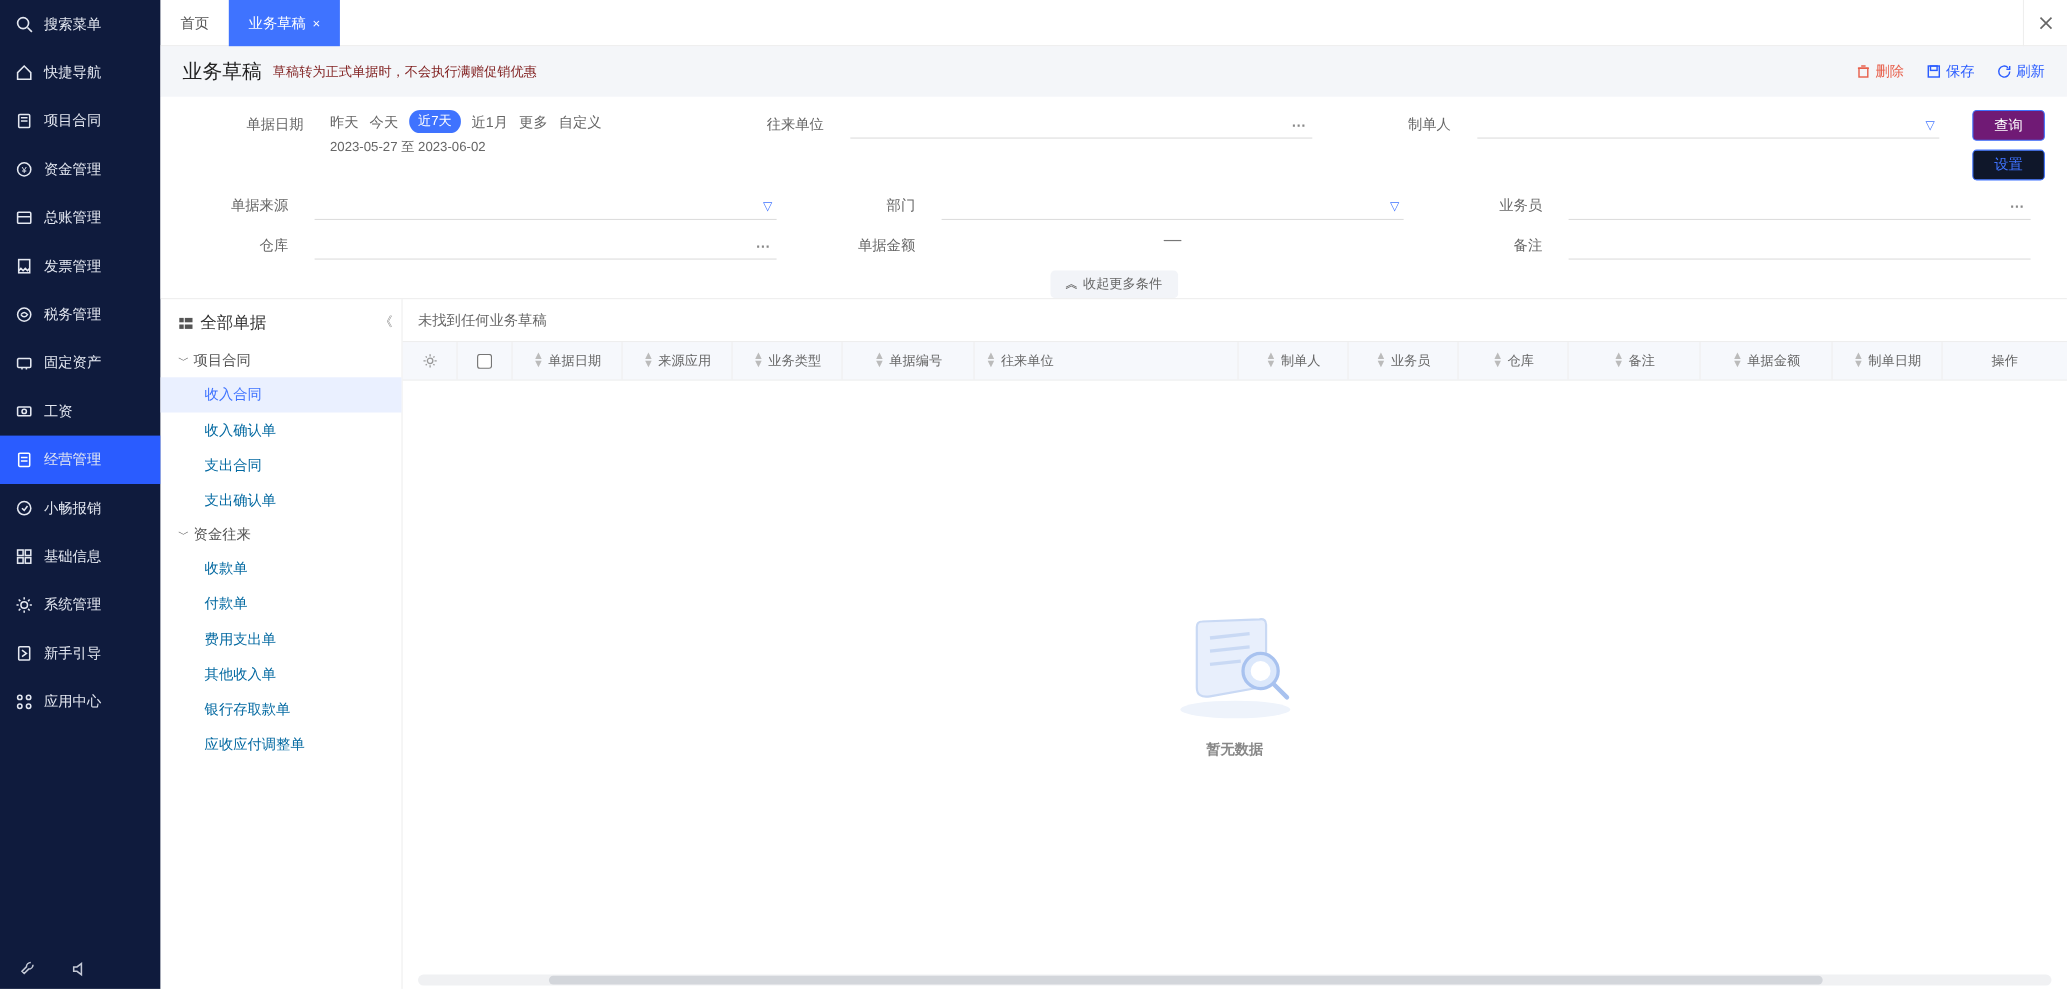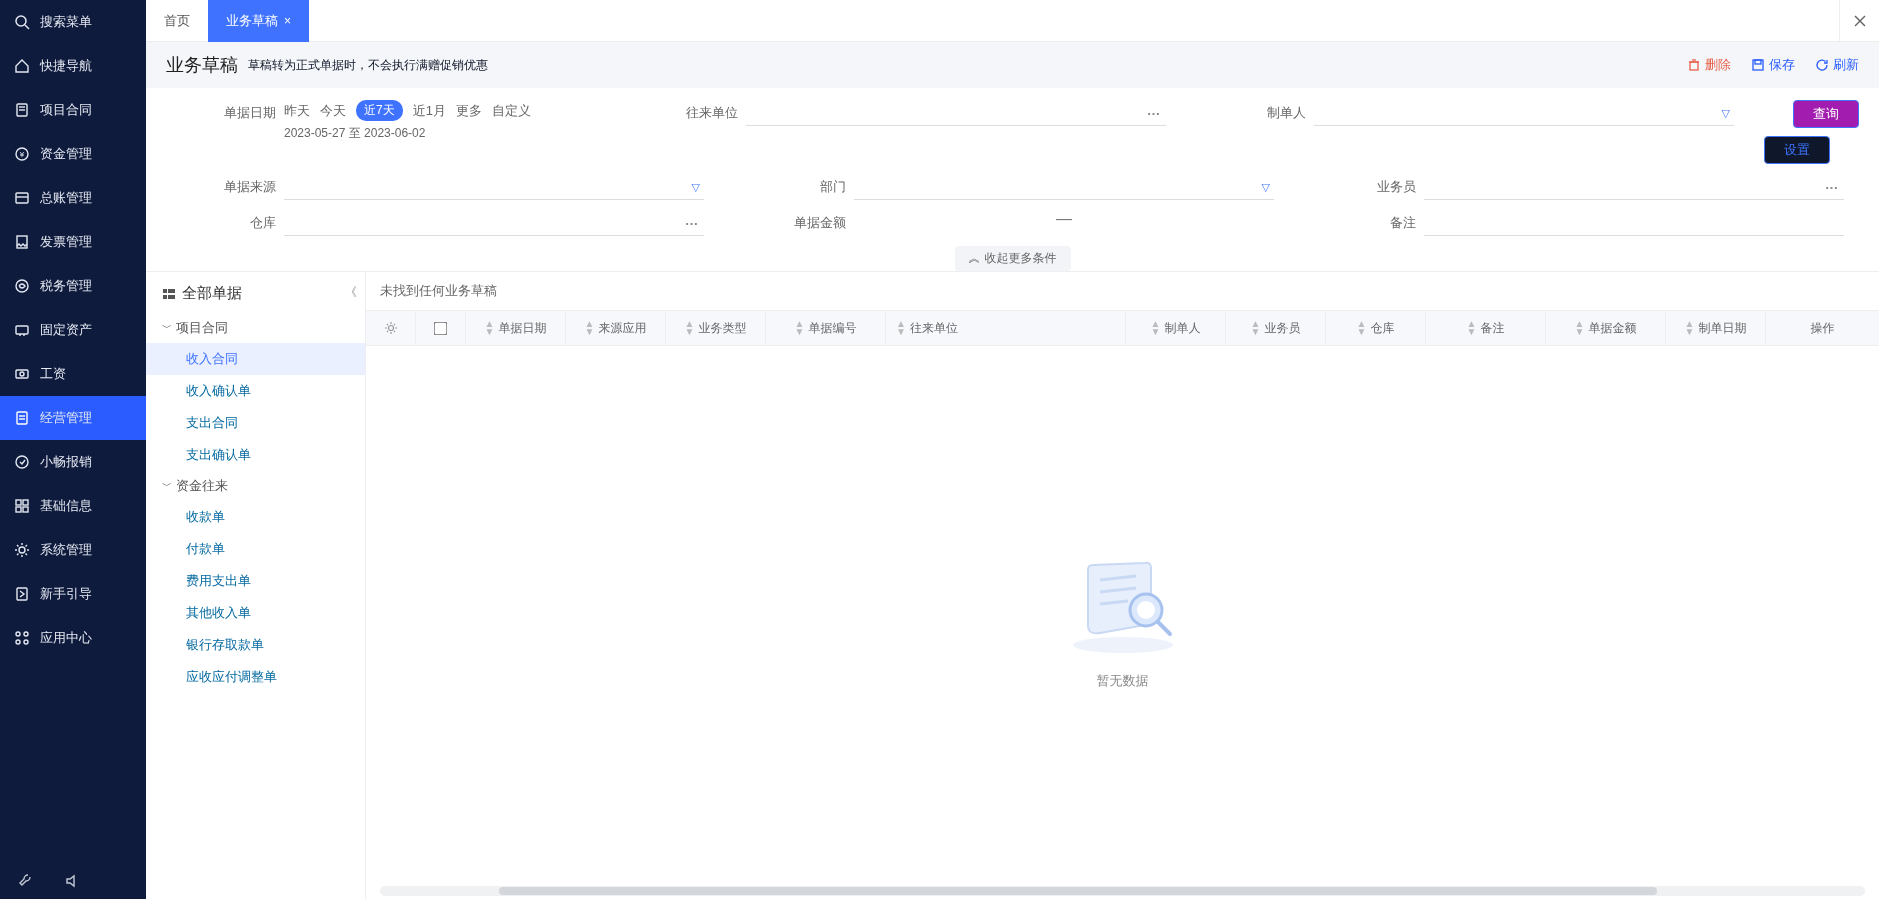--- a/index.html
+++ b/index.html
@@ -19,45 +19,45 @@
   
   .tabs { display:flex; align-items:center; height:42px; border-bottom:1px solid #eee; position:relative; }
   .tab { height:42px; display:flex; align-items:center; padding:0 18px; font-size:13px; color:#555; cursor:pointer; gap:6px; }
   .tab.active { background:#3f73ff; color:#fff; }
   .tab .close { font-size:12px; }
   .tab-extra-close { margin-left:auto; width:40px; height:42px; display:flex; align-items:center; justify-content:center; cursor:pointer; color:#666; border-left:1px solid #eee; }
 
   
   .page-header { display:flex; align-items:center; height:46px; padding:0 20px; background:#f4f6f9; }
   .page-title { font-size:18px; color:#222; }
-  .page-subtitle { font-size:12px; color:#0f172a; margin-left:10px; }
+  .page-subtitle { font-size:12px; color:#7f1d1d; margin-left:10px; }
   .page-actions { margin-left:auto; display:flex; gap:20px; }
   .page-action { display:flex; align-items:center; gap:4px; font-size:13px; color:#2a5cff; cursor:pointer; }
   .page-action.danger { color:#e8604c; }
 
   
   .filter-panel { padding:12px 20px 0 20px; background:#fff; }
   .filter-row { display:flex; gap:30px; margin-bottom:10px; align-items:flex-start; }
   .filter-cell { display:flex; align-items:flex-start; }
   .filter-cell .flabel { width:110px; text-align:right; color:#666; font-size:13px; padding-top:4px; }
-  .filter-cell .fcontrol { margin-left:8px; }
+  .filter-cell .fcontrol { margin-left:24px; }
   .date-chips { display:flex; align-items:center; gap:10px; font-size:13px; color:#666; }
   .date-chips span { cursor:pointer; }
   .date-chips .chip-active { background:#3f73ff; color:#fff; padding:2px 8px; border-radius:10px; font-size:12px; }
   .date-range { font-size:12px; color:#666; margin-top:4px; }
   .input-line { border:none; border-bottom:1px solid #ddd; height:26px; width:420px; font-size:13px; background:transparent; }
   .input-line.md { width:420px; }
   .sel { position:relative; display:flex; align-items:center; }
   .sel-caret { color:#3f73ff; font-size:11px; position:absolute; right:4px; }
   .sel-dots  { color:#888; position:absolute; right:4px; letter-spacing:2px; font-weight:bold; }
   .dash { color:#777; font-size:16px; display:inline-block; width:420px; text-align:center; border-bottom:1px solid #fff; }
 
   .right-buttons { display:flex; flex-direction:column; gap:8px; margin-left:auto; }
   .btn { border:1px solid #3f73ff; color:#3f73ff; background:#0f172a; height:28px; width:66px; border-radius:4px; font-size:13px; cursor:pointer; }
-  .btn.primary { background:#a21caf; color:#fff;margin-left:29px; }
+  .btn.primary { background:#701a75; color:#fff; }
 
   .collapse-bar { text-align:center; margin:6px 0 0 0; }
   .collapse-pill { display:inline-flex; align-items:center; gap:4px; background:#f2f4f8; color:#666; padding:4px 14px; border-radius:4px; font-size:12px; cursor:pointer; }
 
   
   .body-split { flex:1; display:flex; min-height:0; border-top:1px solid #eee;}
   .category-panel { width:220px; border-right:1px solid #eee; padding:12px 0; position:relative; }
   .cat-header { display:flex; align-items:center; gap:6px; padding:0 16px 10px 16px; font-size:15px; color:#333; }
   .cat-collapse { position:absolute; top:12px; right:8px; color:#888; font-size:12px; cursor:pointer; }
   .cat-group-title { display:flex; align-items:center; gap:4px; padding:6px 16px; font-size:13px; color:#555; cursor:pointer; }
@@ -66,21 +66,21 @@
 
   .grid-panel { flex:1; display:flex; flex-direction:column; min-width:0; }
   .grid-msg { padding:10px 14px; font-size:13px; color:#666; }
   .grid-head { display:flex; background:#f6f8fc; border-top:1px solid #eee; border-bottom:1px solid #eee; height:36px; align-items:center; font-size:12px; color:#666; }
   .gh-cell { display:flex; align-items:center; justify-content:center; gap:4px; border-right:1px solid #eee; height:100%; padding:0 6px; white-space:nowrap; }
   .gh-cell:last-child { border-right:none; }
   .sort-icon { color:#bbb; font-size:10px; line-height:8px; display:flex; flex-direction:column; }
   .gh-gear { color:#999; }
   .gh-check input { transform:scale(1.05); }
 
-  .empty-state { flex:1; display:flex; flex-direction:column; align-items:center; justify-content:center; color:#888; font-size:13px; gap:12px; }
+  .empty-state { flex:1; display:flex; flex-direction:column; align-items:center; justify-content:center; color:#888; font-size:13px; gap:12px;font-weight:bold; }
   .empty-illus { width:130px; height:120px; position:relative; }
 
   .hscroll { height:16px; display:flex; align-items:center; }
   .hscroll-track { flex:1; height:10px; background:#f0f1f3; border-radius:6px; margin:0 14px; position:relative; }
   .hscroll-thumb { position:absolute; left:8%; width:78%; top:1px; height:8px; background:#d3d6db; border-radius:5px; }
 
   .pager { height:38px; border-top:1px solid #eee; display:flex; align-items:center; justify-content:flex-end; gap:10px; padding:0 16px; font-size:12px; color:#666; }
   .pager select { height:24px; border:1px solid #ccc; font-size:12px; width:58px; }
   .pager .nav { color:#bbb; cursor:pointer; padding:0 4px; }
   .pager input { width:40px; height:22px; text-align:center; border:1px solid #ccc; }

